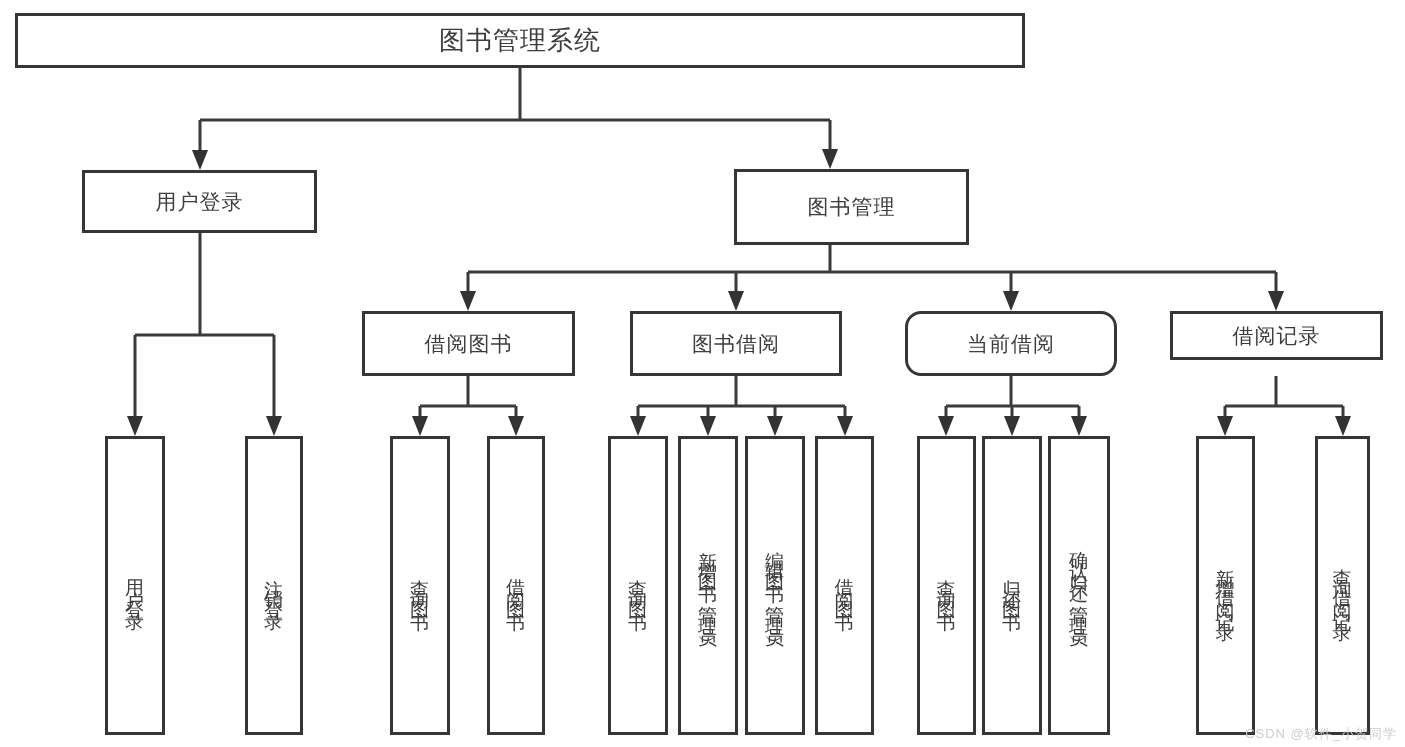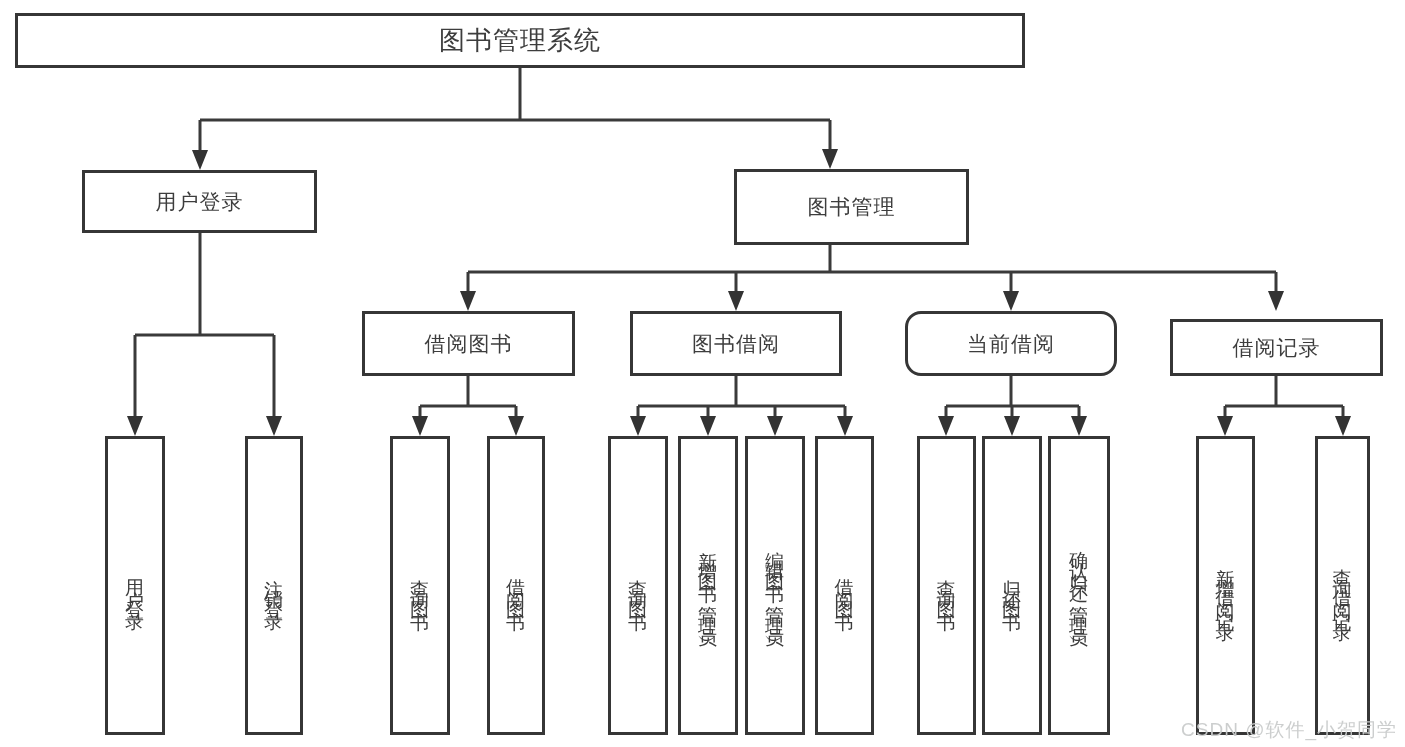--- a/index.html
+++ b/index.html
@@ -26,21 +26,21 @@
     writing-mode:vertical-rl;
     font-size:19px;
     letter-spacing:11px;
     line-height:1;
     color:#3d3d3d;
     white-space:nowrap;
   }
   .watermark{
     position:absolute;
     right:8px;bottom:4px;
-    font-size:19px;
+    font-size:13px;
     color:rgba(201,203,203,0.95);
     letter-spacing:1px;
     z-index:5;
   }
 </style>
 </head>
 <body>
 
 <div id="canvas">
 
@@ -90,21 +90,21 @@
 
   <div class="box branch" style="left:362px;top:311px;width:213px;height:65px;">
     <span>借阅图书</span>
   </div>
   <div class="box branch" style="left:630px;top:311px;width:212px;height:65px;">
     <span>图书借阅</span>
   </div>
   <div class="box branch" style="left:905px;top:311px;width:212px;height:65px;border-radius:16px;">
     <span>当前借阅</span>
   </div>
-  <div class="box branch" style="left:1170px;top:319px;width:213px;height:57px;">
+  <div class="box branch" style="left:1170px;top:311px;width:213px;height:49px;">
     <span>借阅记录</span>
   </div>
 
   <div class="box leaf" style="left:105px;width:60px;">
     <span class="vtext">用户登录</span>
   </div>
   <div class="box leaf" style="left:245px;width:58px;">
     <span class="vtext">注销登录</span>
   </div>
 

